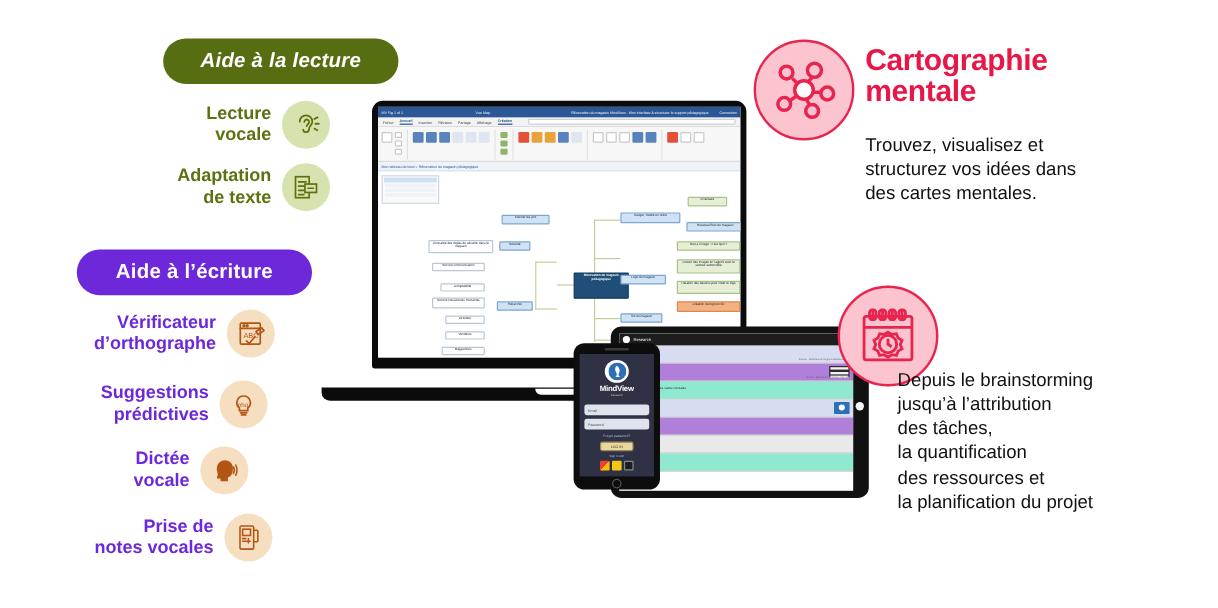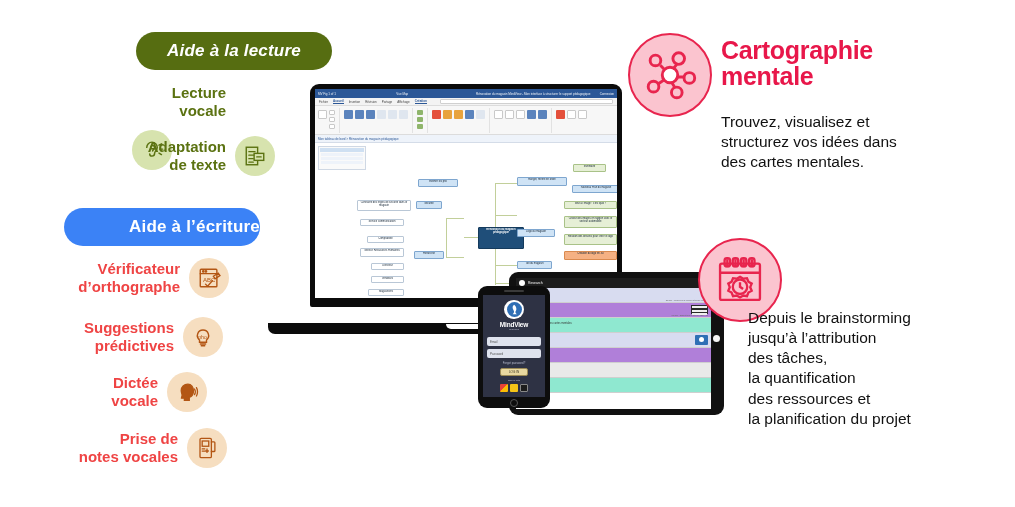--- a/index.html
+++ b/index.html
@@ -13,40 +13,40 @@
 
   
   .pill {
     position: absolute;
     display: flex; align-items: center; justify-content: center;
     color: #fff; border-radius: 999px;
     font-weight: 700; letter-spacing: .2px;
     white-space: nowrap;
   }
   #pill-reading { left: 136px; top: 32px; width: 196px; height: 38px; background: #566D11; font-size: 17px; font-style: italic; }
-  #pill-writing { left: 64px; top: 208px; width: 196px; height: 38px; background: #3b82f6; font-size: 17px; justify-content: flex-end; }
+  #pill-writing { left: 64px; top: 208px; width: 196px; height: 38px; background: #6d28d9; font-size: 17px; }
 
   
   .feat { position: absolute; display: flex; align-items: center; gap: 9px; }
   .feat .lbl {
     text-align: right; font-weight: 700; font-size: 15px; line-height: 1.22;
     white-space: pre-line;
   }
   .feat.green .lbl { color: #5B7211; }
-  .feat.orange .lbl { color: #ef4444; }
+  .feat.orange .lbl { color: #6d28d9; }
   .ico {
     flex: 0 0 auto; width: 40px; height: 40px; border-radius: 50%;
     display: flex; align-items: center; justify-content: center;
   }
   .feat.green .ico { background: #D7E3AE; }
   .feat.orange .ico { background: #F6DEC0; }
   .ico svg { display: block; }
 
   
-  #feat-lecture   { left: 78px;  top: 84px; flex-direction: column;  }
+  #feat-lecture   { left: 78px;  top: 84px;  }
   #feat-adapt     { left: 78px;  top: 136px; }
   #feat-verif     { left: 52px;  top: 258px; }
   #feat-sugg      { left: 56px;  top: 317px; }
   #feat-dictee    { left: 86px;  top: 372px; }
   #feat-prise     { left: 66px;  top: 428px; }
   .feat .lbl.w1 { width: 148px; }
   .feat .lbl.w2 { width: 128px; }
   .feat .lbl.w3 { width: 118px; }
   .feat .lbl.w4 { width: 72px; }
   .feat .lbl.w5 { width: 112px; }

